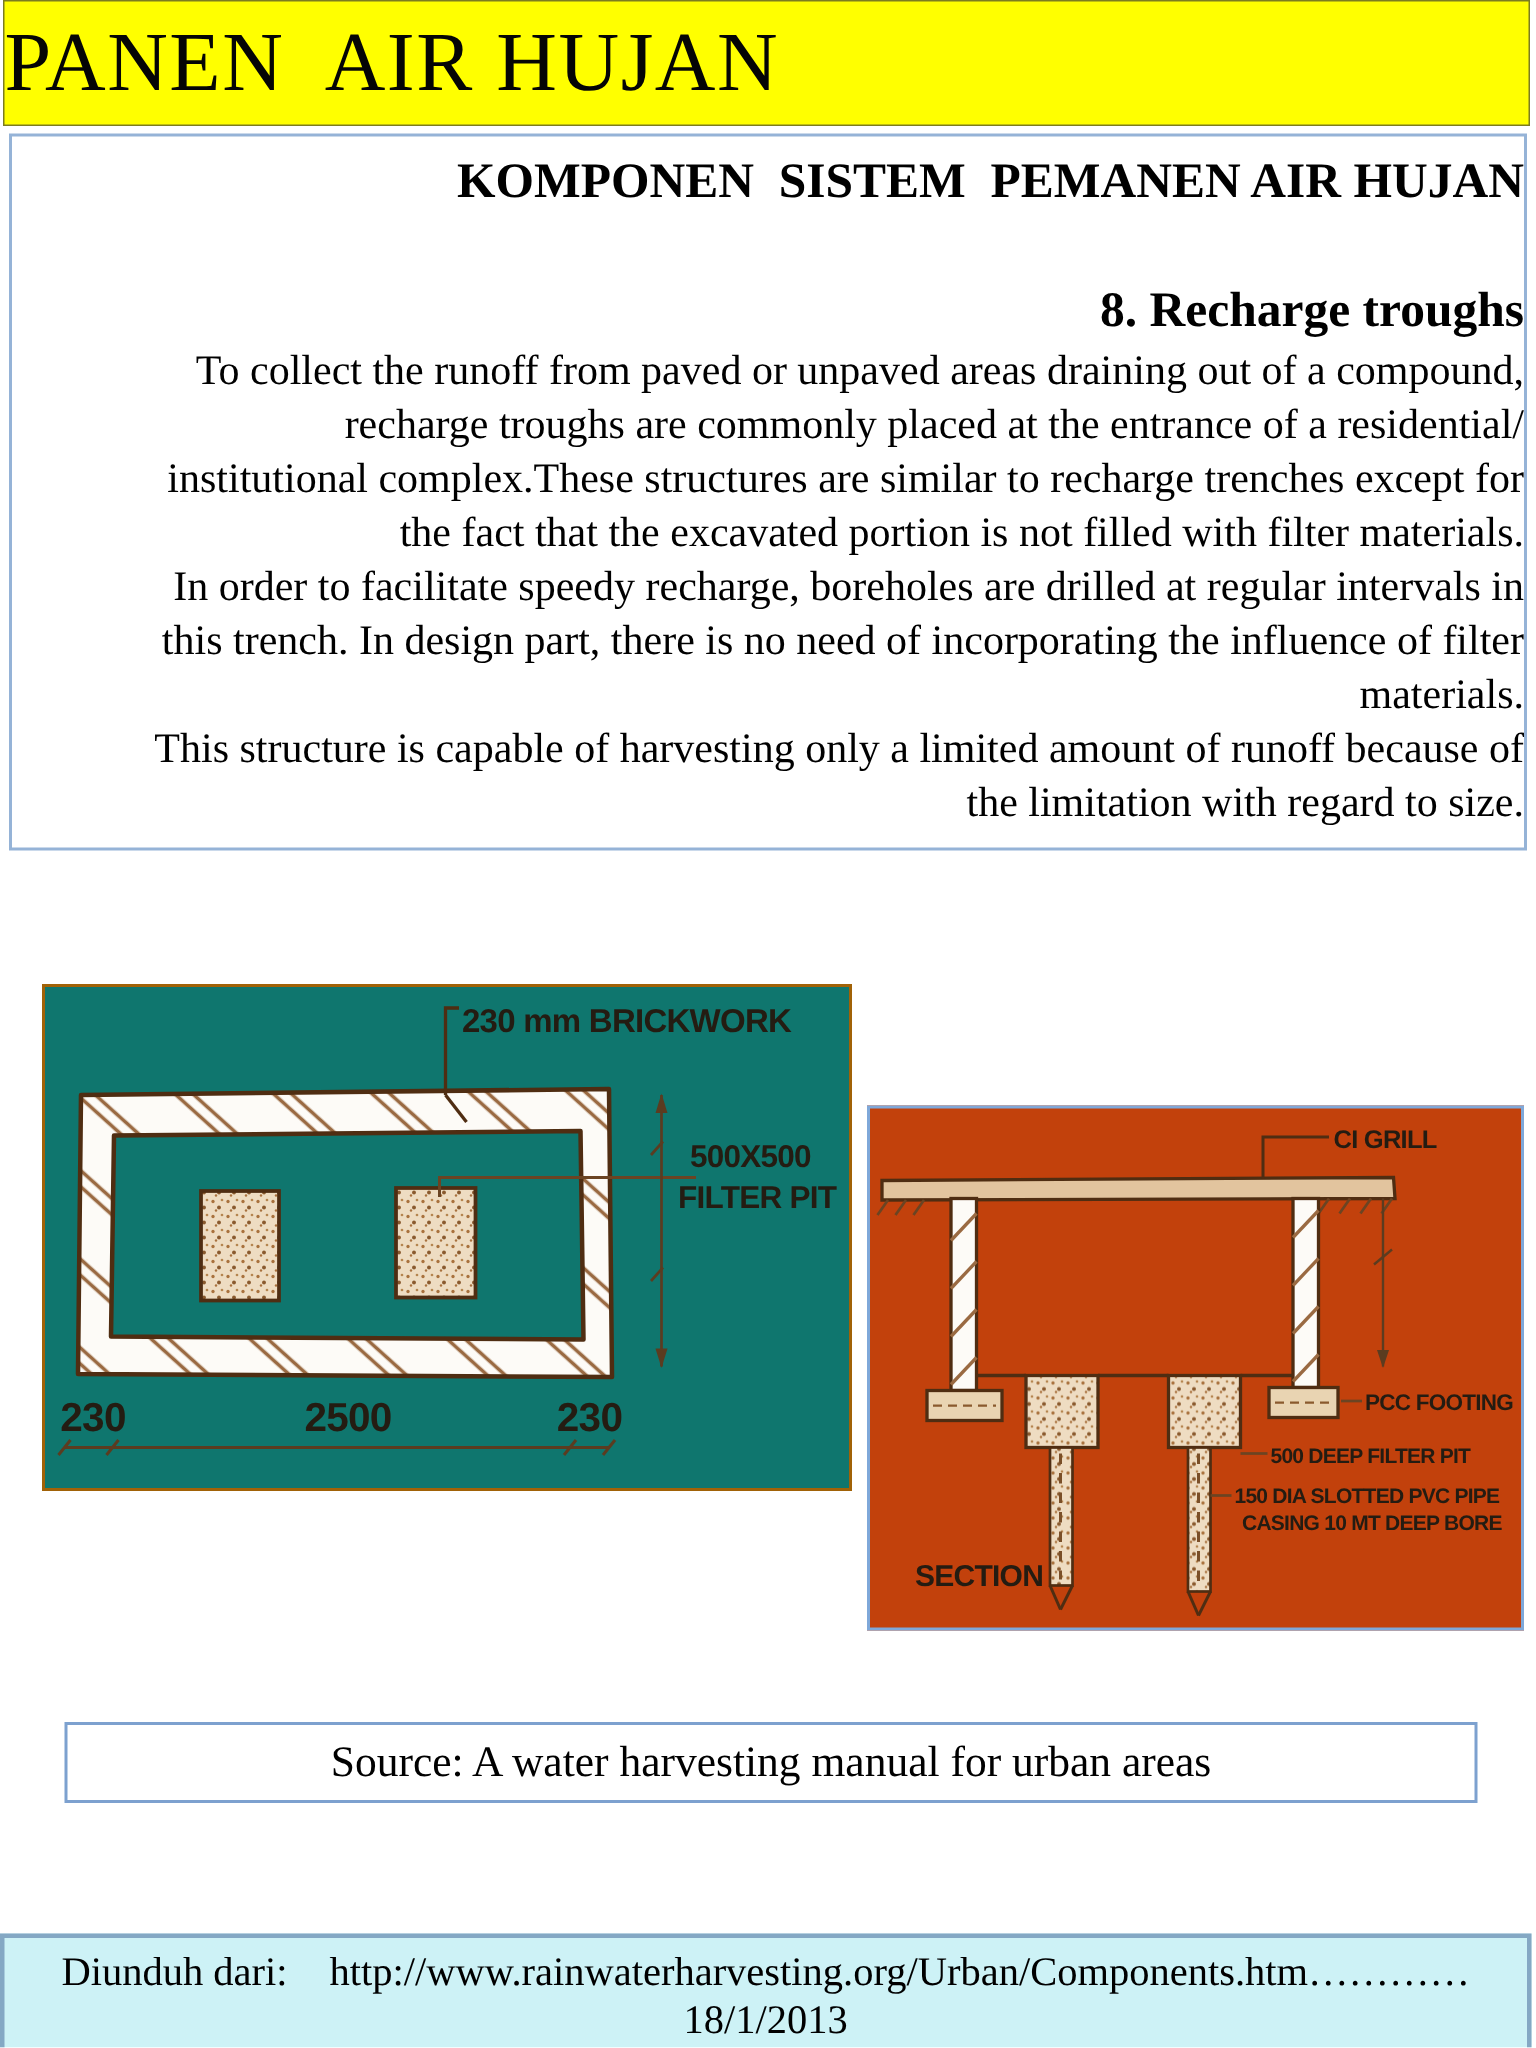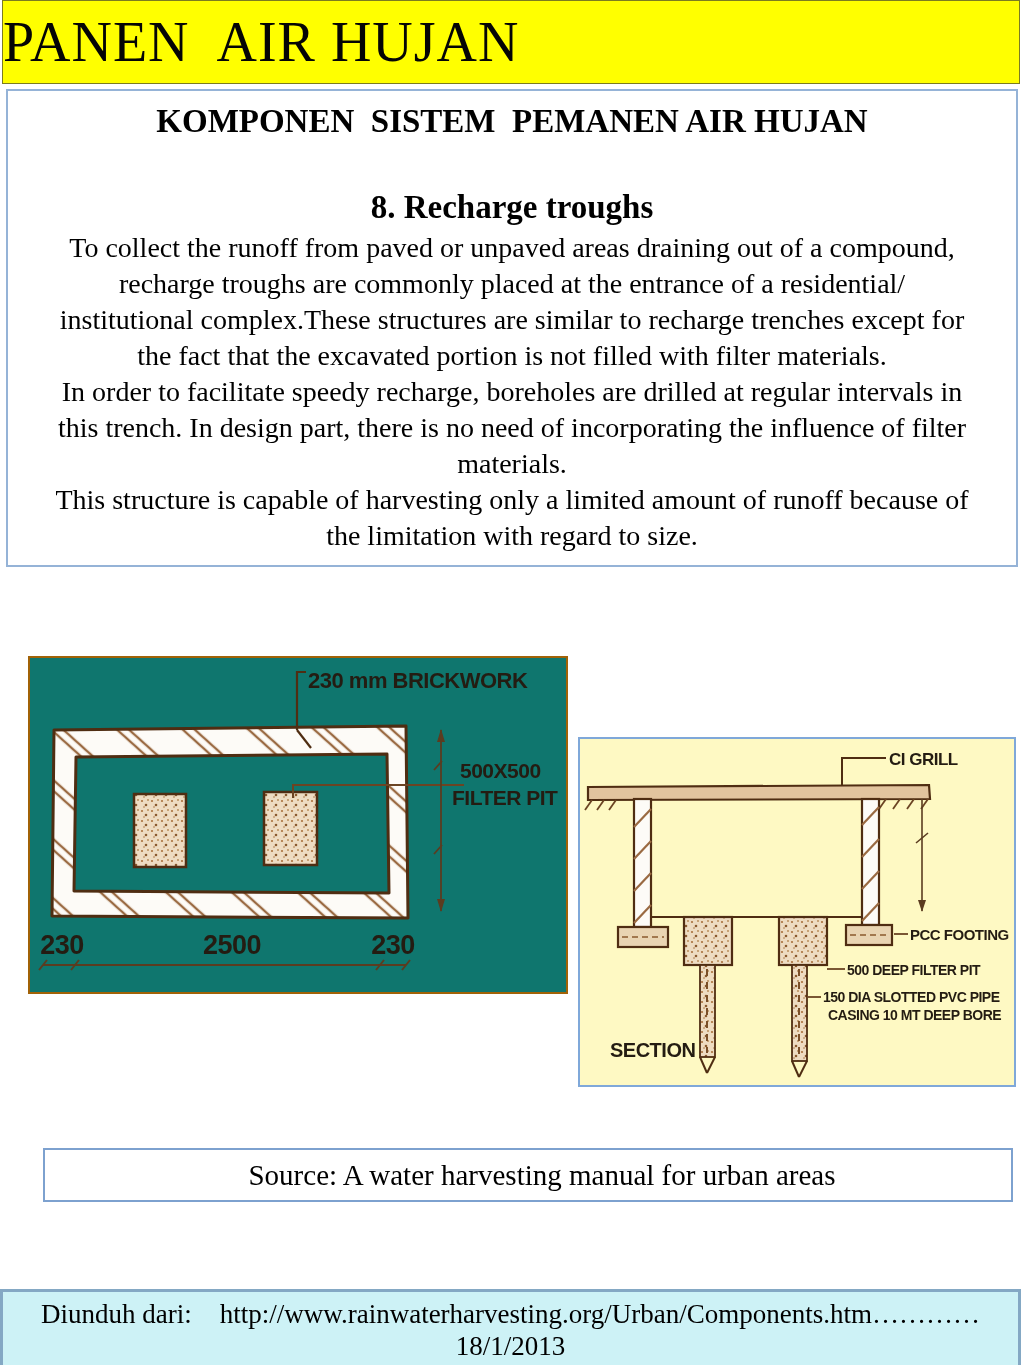--- a/index.html
+++ b/index.html
@@ -29,21 +29,21 @@
     color: #050505;
   }
 
   
   .content-box {
     position: absolute;
     left: 6px; top: 89px;
     width: 1008px; height: 474px;
     background: #ffffff;
     border: 2px solid #95b3d7;
-    text-align: center;
+    text-align: right;
   }
   .content-box .heading {
     margin-top: 10px;
     font-size: 33px;
     font-weight: bold;
     line-height: 40px;
   }
   .content-box .subheading {
     margin-top: 46px;
     font-size: 33px;
@@ -62,38 +62,38 @@
     position: absolute;
     left: 28px; top: 656px;
     width: 536px; height: 334px;
     background: #0f766e;
     border: 2px solid #a16207;
   }
   .section-box {
     position: absolute;
     left: 578px; top: 737px;
     width: 434px; height: 346px;
-    background: #fef9c3;
+    background: #c2410c;
     border: 2px solid #7fa8d9;
   }
   svg text {
     font-family: "Liberation Sans", sans-serif;
     font-weight: bold;
     fill: #241c12;
     letter-spacing: -0.5px;
   }
 
   
   .source-box {
     position: absolute;
     left: 43px; top: 1148px;
     width: 938px; height: 50px;
     background: #ffffff;
     border: 2px solid #7da1cf;
-    display: flex; align-items: center; justify-content: center; padding-left: 28px;
+    display: flex; align-items: center; justify-content: center;
   }
   .source-box .source-text { font-size: 29px; }
 
   
   .footer-banner {
     position: absolute;
     left: 0; top: 1289px;
     width: 1015px; height: 70px;
     background: #cdf2f6;
     border: 3px solid #84a8c4;

